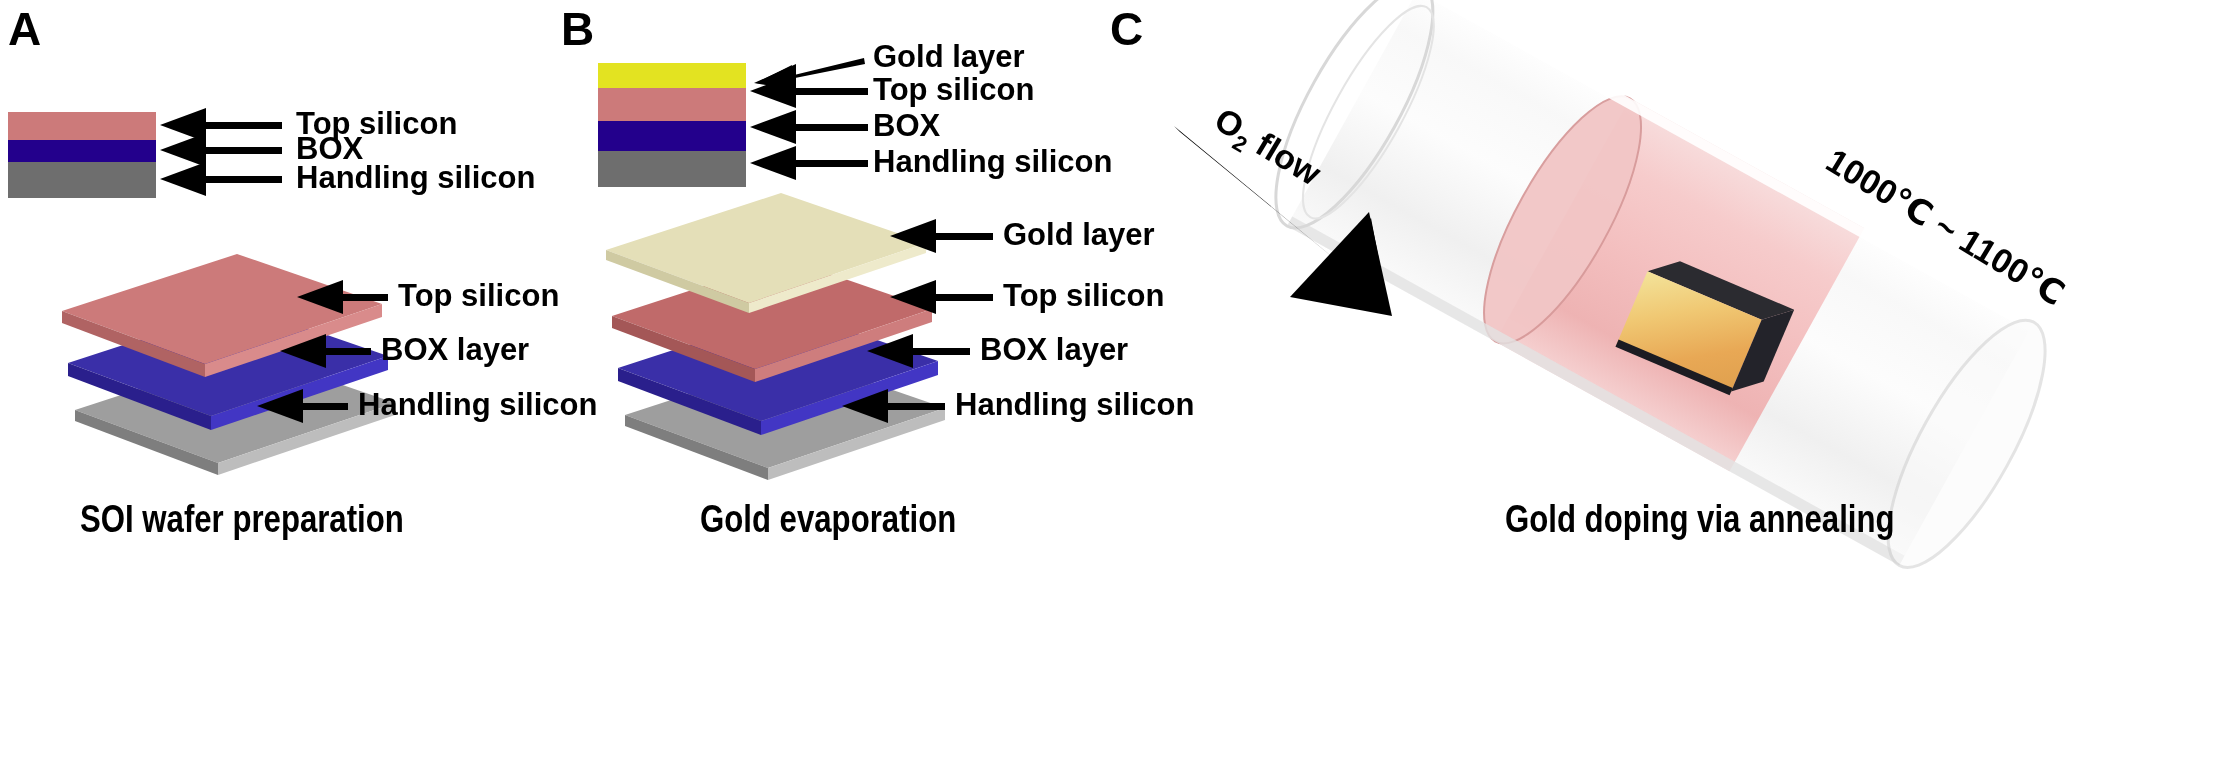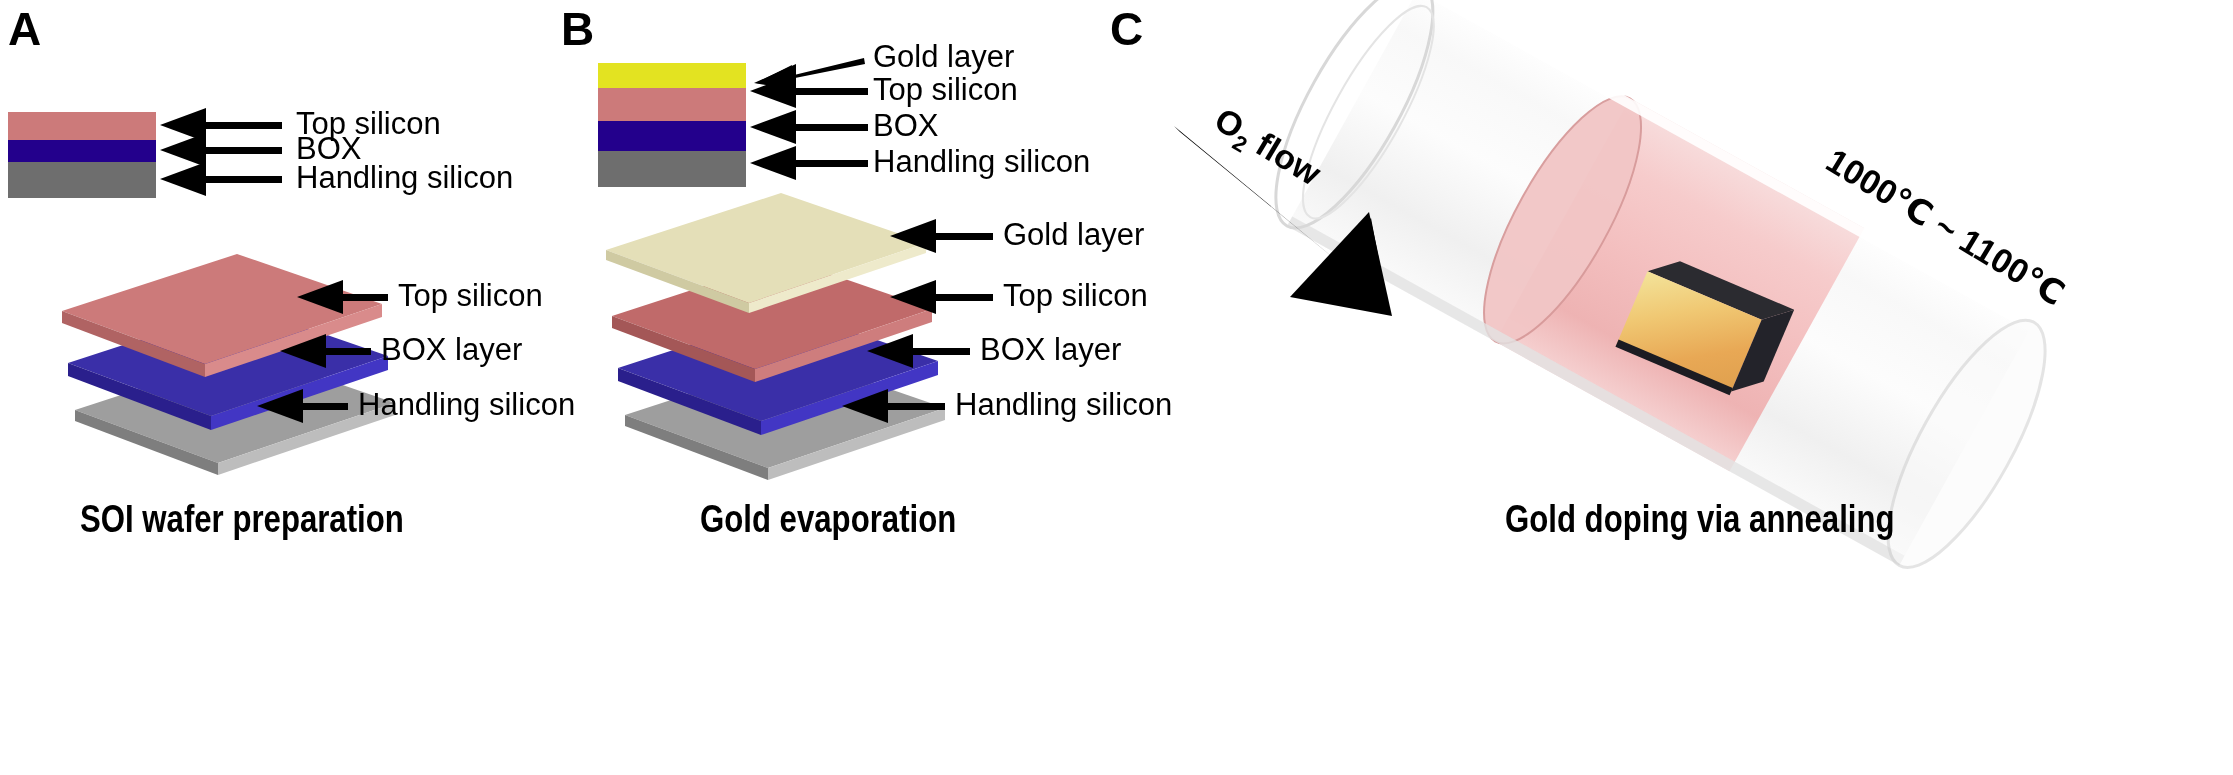--- a/index.html
+++ b/index.html
@@ -1,20 +1,20 @@
 <!DOCTYPE html>
 <html><head>
 <meta charset="utf-8">
 <style>
   html,body{margin:0;padding:0;background:#fff;}
   body{width:2233px;height:775px;position:relative;overflow:hidden;
        font-family:"Liberation Sans","DejaVu Sans",sans-serif;color:#000;}
   .abs{position:absolute;}
   .panel-letter{font-size:46px;font-weight:bold;line-height:1;}
-  .lbl{font-size:31px;font-weight:normal;white-space:nowrap;line-height:1;}
+  .lbl{font-size:31px;font-weight:bold;white-space:nowrap;line-height:1;}
   .caption{font-size:38px;font-weight:bold;white-space:nowrap;line-height:1;
            transform:scaleX(.82);transform-origin:left center;}
   .xs-layer{position:absolute;left:0;}
   .arrow-line{position:absolute;height:7px;background:#000;}
   .arrow-head{position:absolute;width:0;height:0;
     border-top:17px solid transparent;border-bottom:17px solid transparent;}
   svg{display:block;overflow:visible;}
   .tube-label{font-size:34px;font-weight:bold;white-space:nowrap;}
 </style>
 </head>

